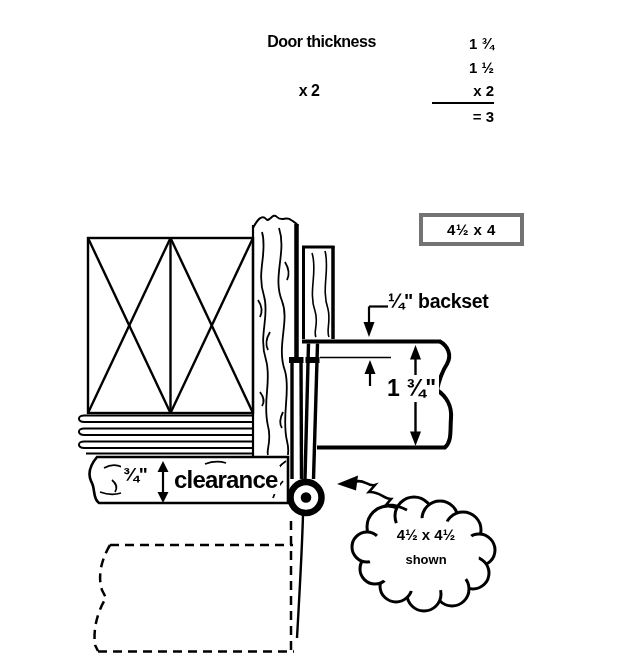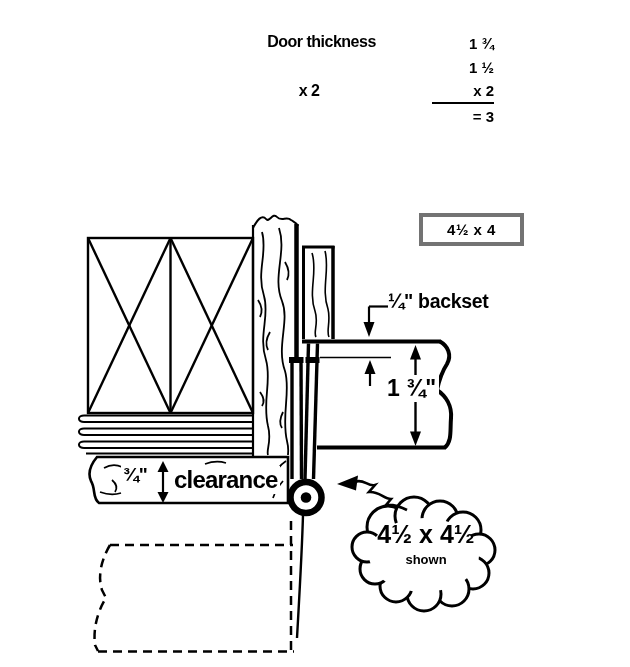--- a/index.html
+++ b/index.html
@@ -21,21 +21,21 @@
     position:absolute;left:419px;top:213px;width:97px;height:25px;
     border:4px solid #737373;text-align:center;font-size:15px;line-height:25px;letter-spacing:0.5px;
   }
 
   .dlabel{position:absolute;white-space:nowrap;background:#fff;}
   .backset{left:388px;top:290px;font-size:19.5px;letter-spacing:-0.3px;background:transparent;}
   .thickness{left:384px;top:375px;font-size:23px;padding:0 3px;}
   .clr-frac{left:121px;top:464px;font-size:19px;padding:0 2px;}
   .clr-word{left:172px;top:466px;font-size:24px;letter-spacing:-0.8px;padding:0 2px;}
   .cloud-text{position:absolute;left:358px;top:522px;width:136px;text-align:center;background:transparent;}
-  .cloud-text .l1{font-size:25px;line-height:25px;}
+  .cloud-text .l1{font-size:15px;line-height:25px;}
   .cloud-text .l2{font-size:13px;line-height:26px;}
 </style>
 </head>
 <body>
 
 <div class="page">
 
   <svg class="diagram" width="630" height="667" viewBox="0 0 630 667" fill="none" stroke="#000">
 
     <g stroke-width="2.4">

